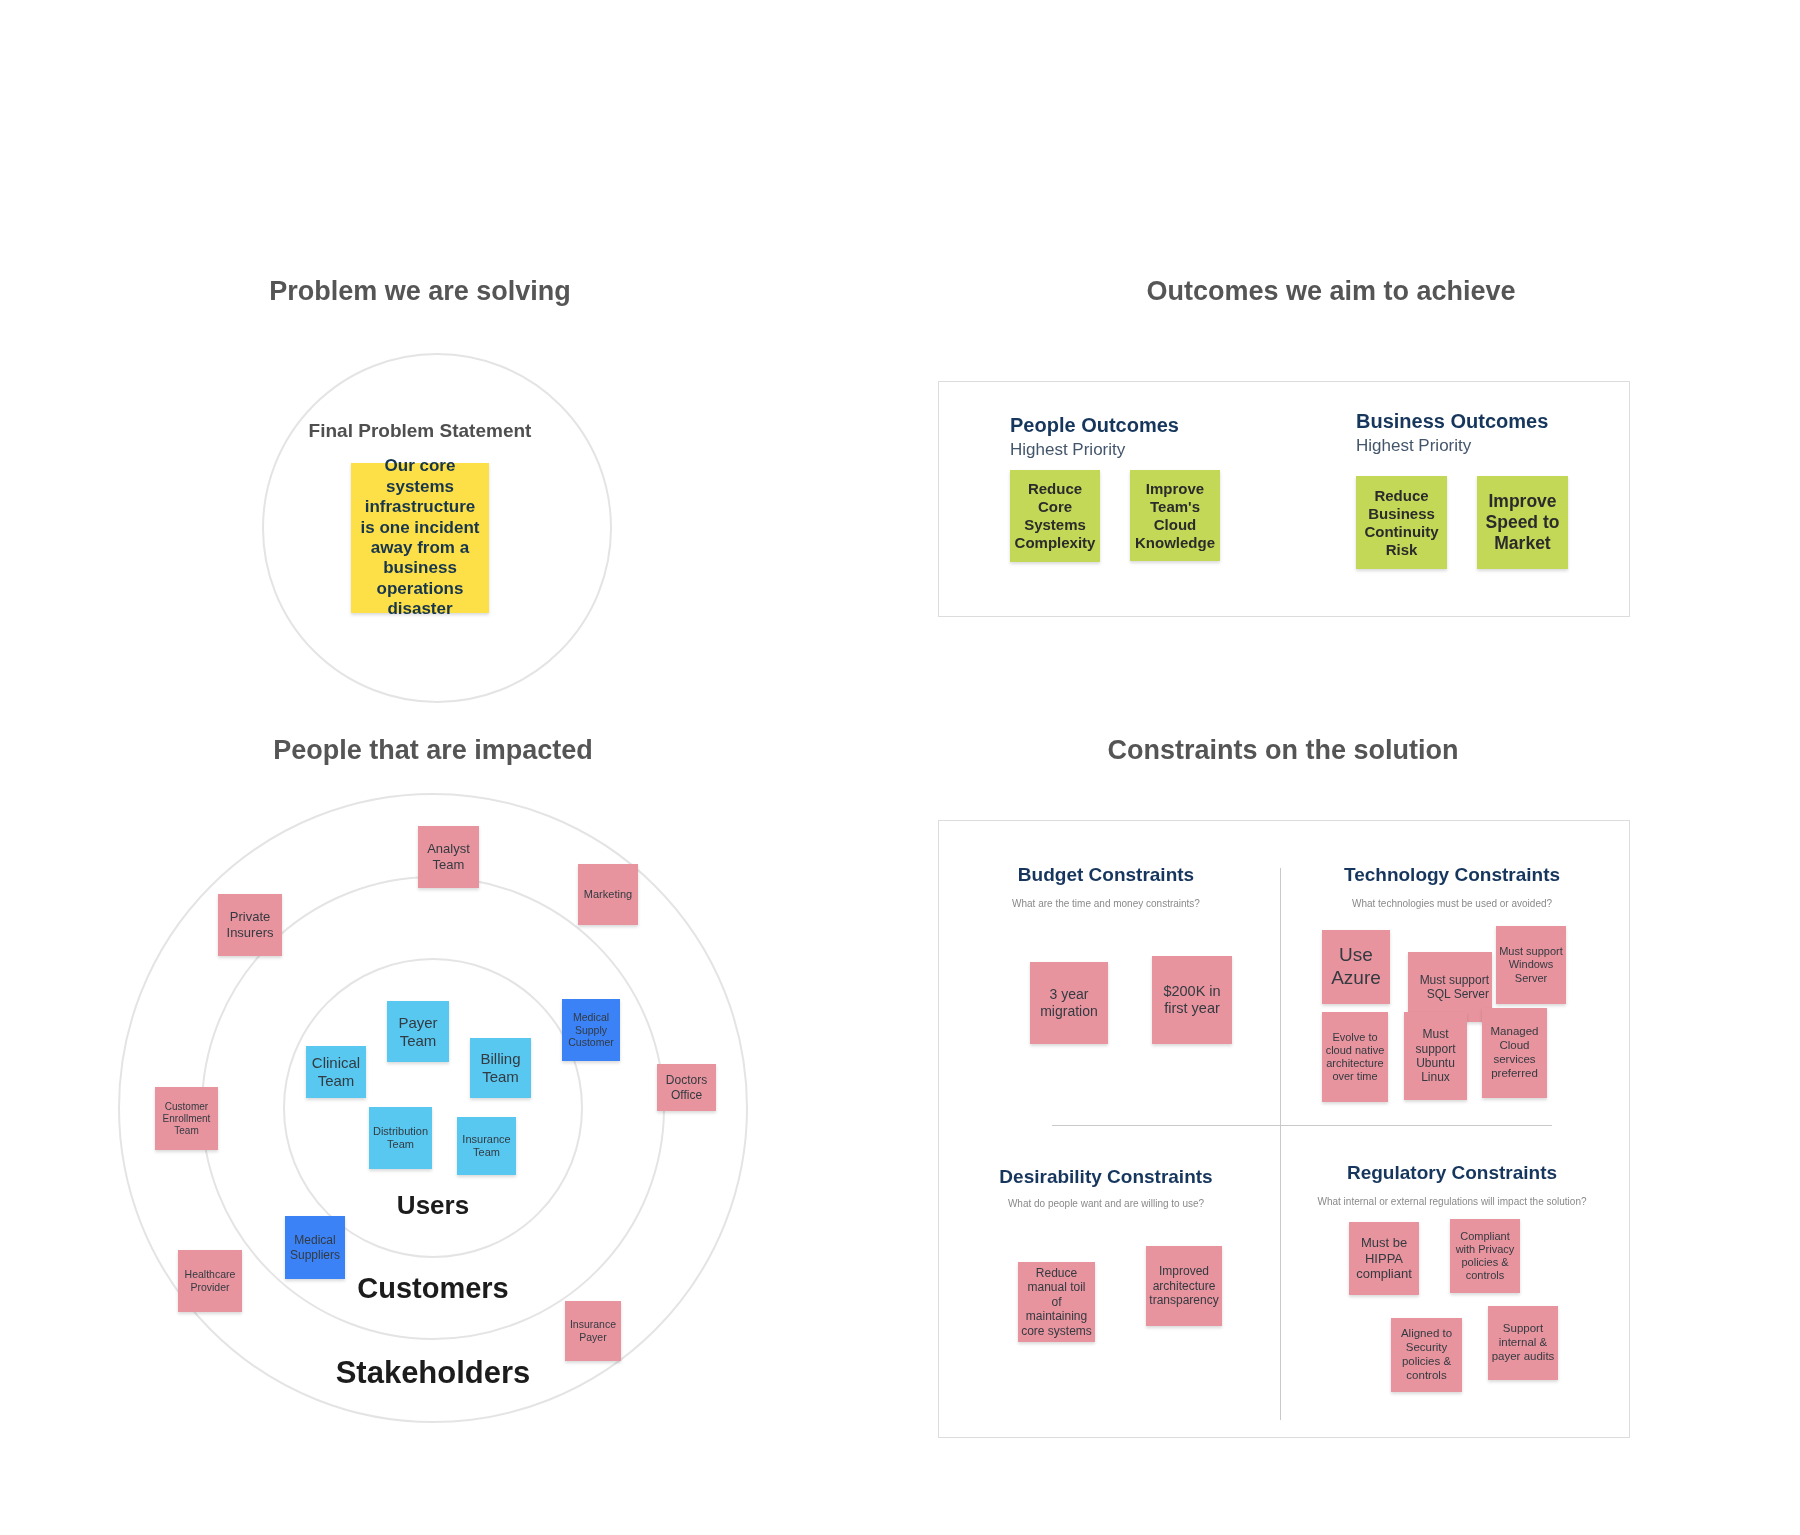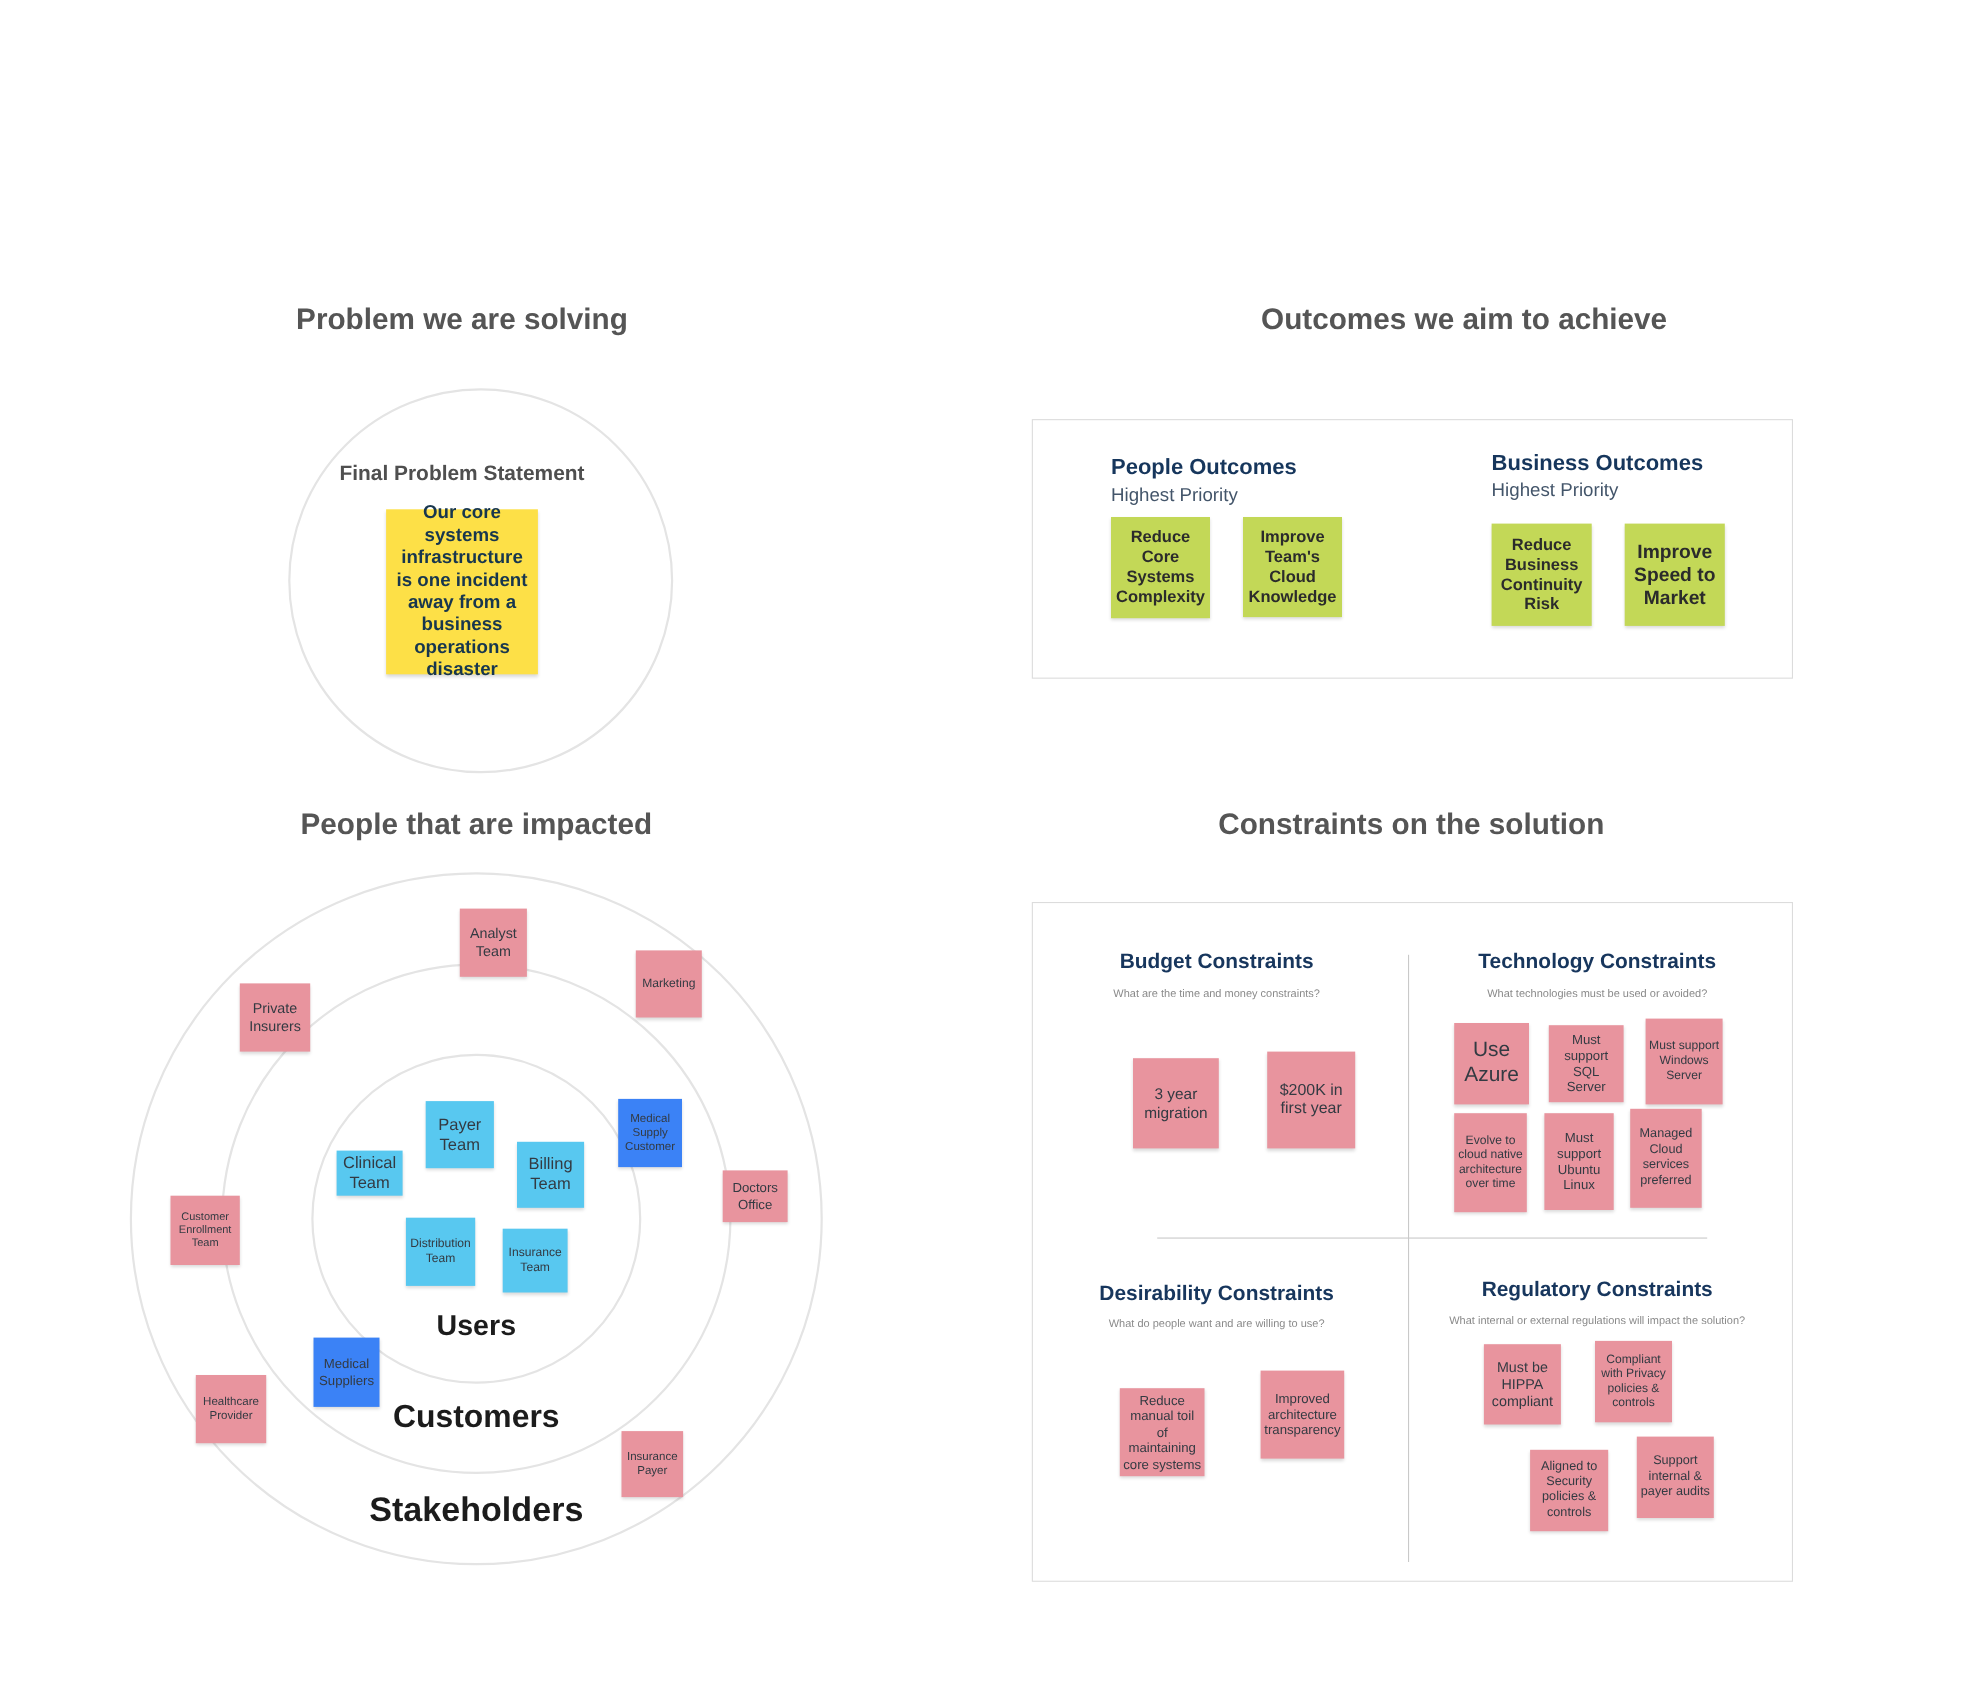--- a/index.html
+++ b/index.html
@@ -61,21 +61,21 @@
 
   <div class="center-label ring-label" style="left:433px;top:1190px;font-size:26px;">Users</div>
   <div class="center-label ring-label" style="left:433px;top:1272px;font-size:29px;">Customers</div>
   <div class="center-label ring-label" style="left:433px;top:1355px;font-size:31px;">Stakeholders</div>
 
   <div class="note pink" style="left:418px;top:826px;width:61px;height:62px;font-size:13px;">Analyst Team</div>
   <div class="note pink" style="left:578px;top:864px;width:60px;height:61px;font-size:11px;">Marketing</div>
   <div class="note pink" style="left:218px;top:894px;width:64px;height:62px;font-size:13px;">Private Insurers</div>
   <div class="note blue" style="left:387px;top:1001px;width:62px;height:61px;font-size:15px;">Payer Team</div>
   <div class="note blue" style="left:470px;top:1038px;width:61px;height:60px;font-size:15px;">Billing Team</div>
-  <div class="note blue" style="left:306px;top:1046px;width:60px;height:41px;font-size:15px;">Clinical Team</div>
+  <div class="note blue" style="left:306px;top:1046px;width:60px;height:52px;font-size:15px;">Clinical Team</div>
   <div class="note green" style="left:562px;top:999px;width:58px;height:62px;font-size:10.5px;">Medical Supply Customer</div>
   <div class="note pink" style="left:657px;top:1064px;width:59px;height:47px;font-size:12px;">Doctors Office</div>
   <div class="note blue" style="left:369px;top:1107px;width:63px;height:62px;font-size:11px;">Distribution Team</div>
   <div class="note blue" style="left:457px;top:1117px;width:59px;height:58px;font-size:11px;">Insurance Team</div>
   <div class="note pink" style="left:155px;top:1087px;width:63px;height:63px;font-size:10px;">Customer Enrollment Team</div>
   <div class="note green" style="left:285px;top:1216px;width:60px;height:63px;font-size:12px;">Medical Suppliers</div>
   <div class="note pink" style="left:178px;top:1250px;width:64px;height:62px;font-size:10.5px;">Healthcare Provider</div>
   <div class="note pink" style="left:565px;top:1301px;width:56px;height:60px;font-size:10.5px;">Insurance Payer</div>
 
   <div class="panel" style="left:938px;top:820px;width:692px;height:618px;"></div>
@@ -83,21 +83,21 @@
   <div class="divider" style="left:1052px;top:1125px;width:500px;height:1px;"></div>
 
   <div class="center-label cell-title" style="left:1106px;top:864px;">Budget Constraints</div>
   <div class="center-label cell-sub" style="left:1106px;top:898px;">What are the time and money constraints?</div>
   <div class="note pink" style="left:1030px;top:962px;width:78px;height:82px;font-size:14px;">3 year migration</div>
   <div class="note pink" style="left:1152px;top:956px;width:80px;height:88px;font-size:14.5px;">$200K in first year</div>
 
   <div class="center-label cell-title" style="left:1452px;top:864px;">Technology Constraints</div>
   <div class="center-label cell-sub" style="left:1452px;top:898px;">What technologies must be used or avoided?</div>
   <div class="note pink" style="left:1322px;top:930px;width:68px;height:74px;font-size:19px;">Use Azure</div>
-  <div class="note pink" style="left:1408px;top:932px;width:68px;height:70px;font-size:12px;">Must support SQL Server</div>
+  <div class="note pink" style="left:1408px;top:952px;width:84px;height:70px;font-size:12px;text-align:right;">Must support SQL Server</div>
   <div class="note pink" style="left:1496px;top:926px;width:70px;height:78px;font-size:11px;">Must support Windows Server</div>
   <div class="note pink" style="left:1322px;top:1012px;width:66px;height:90px;font-size:11px;">Evolve to cloud native architecture over time</div>
   <div class="note pink" style="left:1404px;top:1012px;width:63px;height:88px;font-size:12px;">Must support Ubuntu Linux</div>
   <div class="note pink" style="left:1482px;top:1008px;width:65px;height:90px;font-size:11.5px;">Managed Cloud services preferred</div>
 
   <div class="center-label cell-title" style="left:1106px;top:1166px;">Desirability Constraints</div>
   <div class="center-label cell-sub" style="left:1106px;top:1198px;">What do people want and are willing to use?</div>
   <div class="note pink" style="left:1018px;top:1262px;width:77px;height:80px;font-size:12px;">Reduce manual toil of maintaining core systems</div>
   <div class="note pink" style="left:1146px;top:1246px;width:76px;height:80px;font-size:12px;">Improved architecture transparency</div>
 

